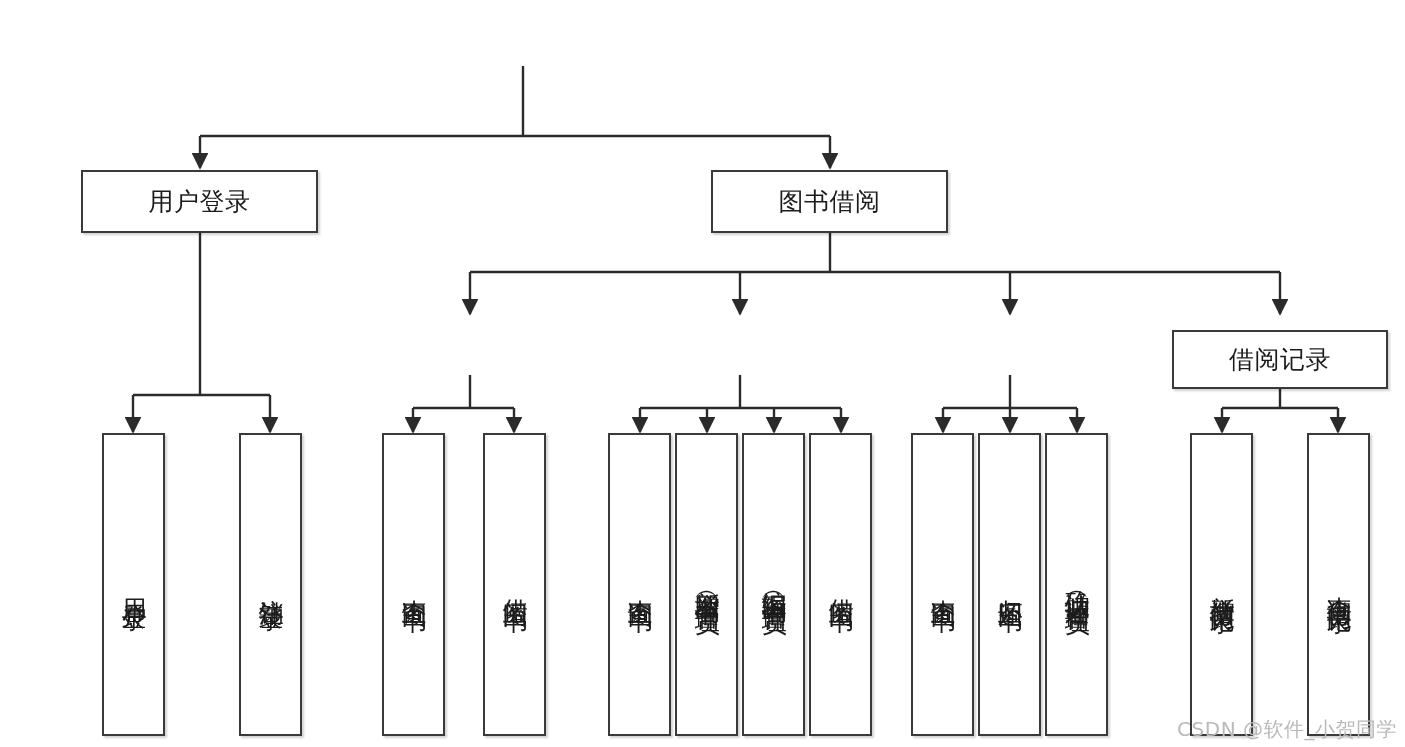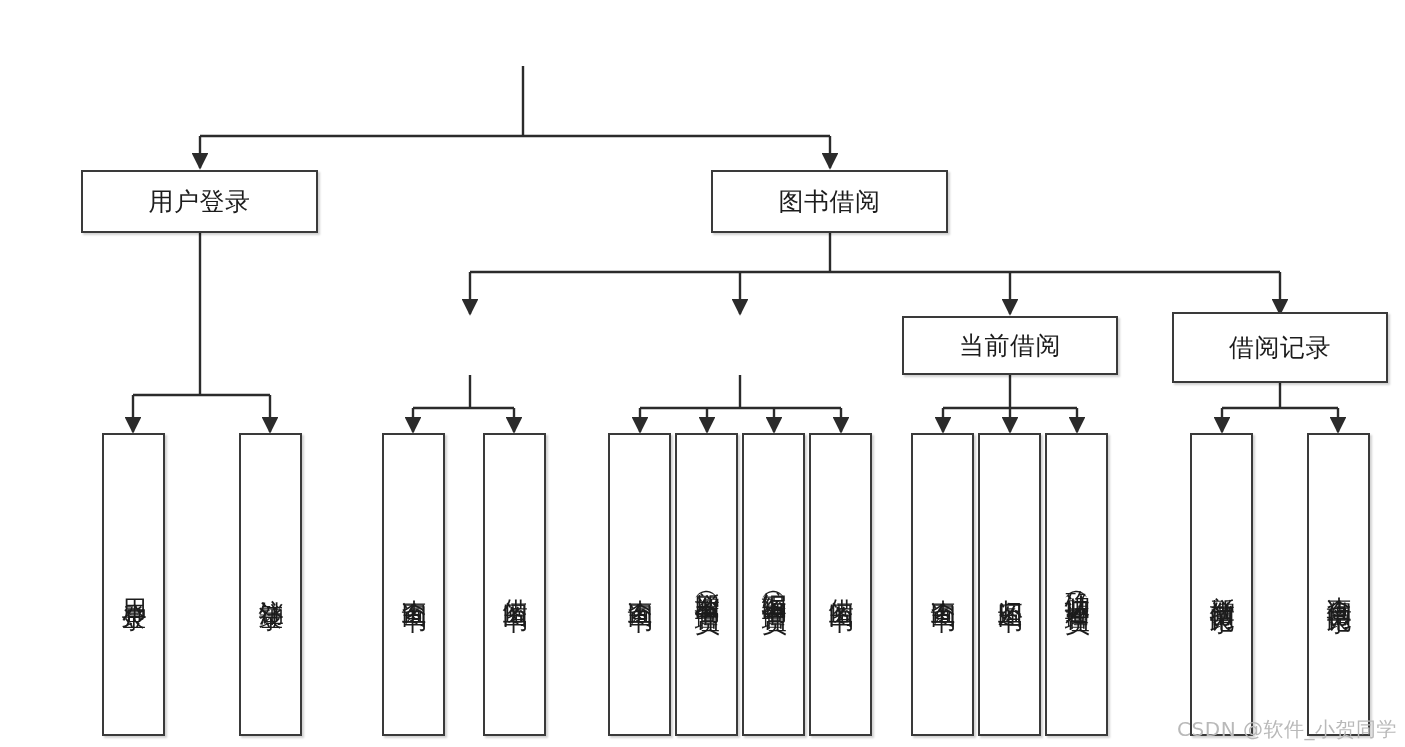--- a/index.html
+++ b/index.html
@@ -135,24 +135,21 @@
   </svg>
 
 
   <div class="node horiz" style="left:81px; top:170px; width:237px; height:63px;">
     <span class="label">用户登录</span>
   </div>
   <div class="node horiz" style="left:711px; top:170px; width:237px; height:63px;">
     <span class="label">图书借阅</span>
   </div>
 
-  <div class="node horiz" style="left:902px; top:316px; width:216px; height:59px;">
-    <span class="label">当前借阅</span>
-  </div>
-  <div class="node horiz" style="left:1172px; top:312px; width:216px; height:71px;">
+  <div class="node horiz" style="left:1172px; top:330px; width:216px; height:59px;">
     <span class="label">借阅记录</span>
   </div>
 
   <div class="node vert" style="left:102px; top:433px; width:63px; height:303px;">
     <span class="label">用户登录</span>
   </div>
   <div class="node vert" style="left:239px; top:433px; width:63px; height:303px;">
     <span class="label">注销登录</span>
   </div>
 

